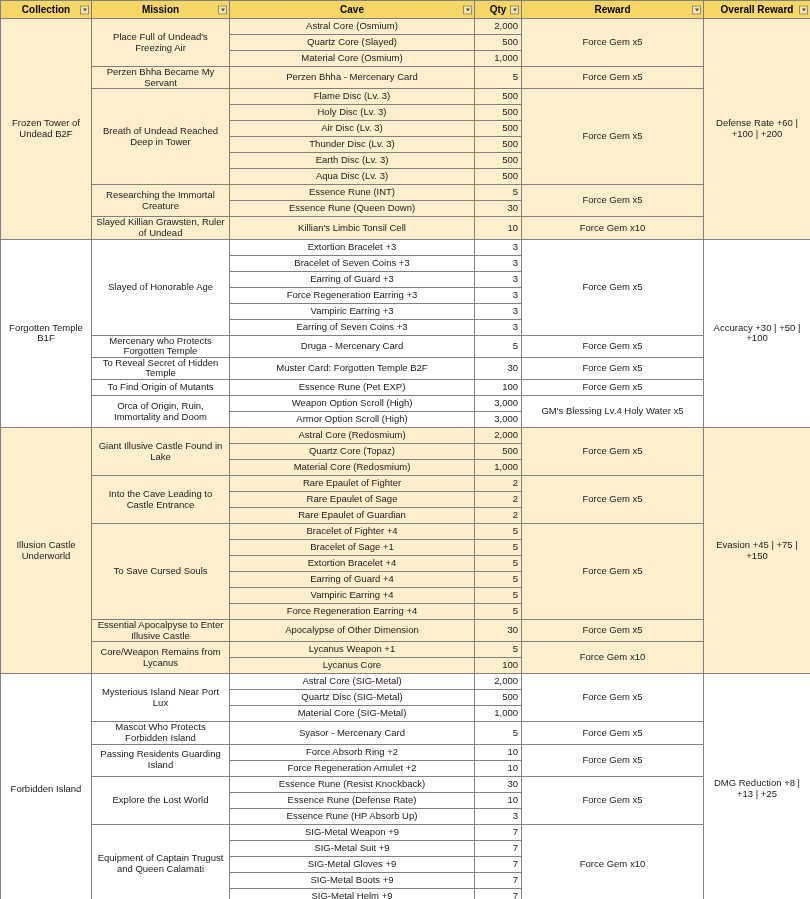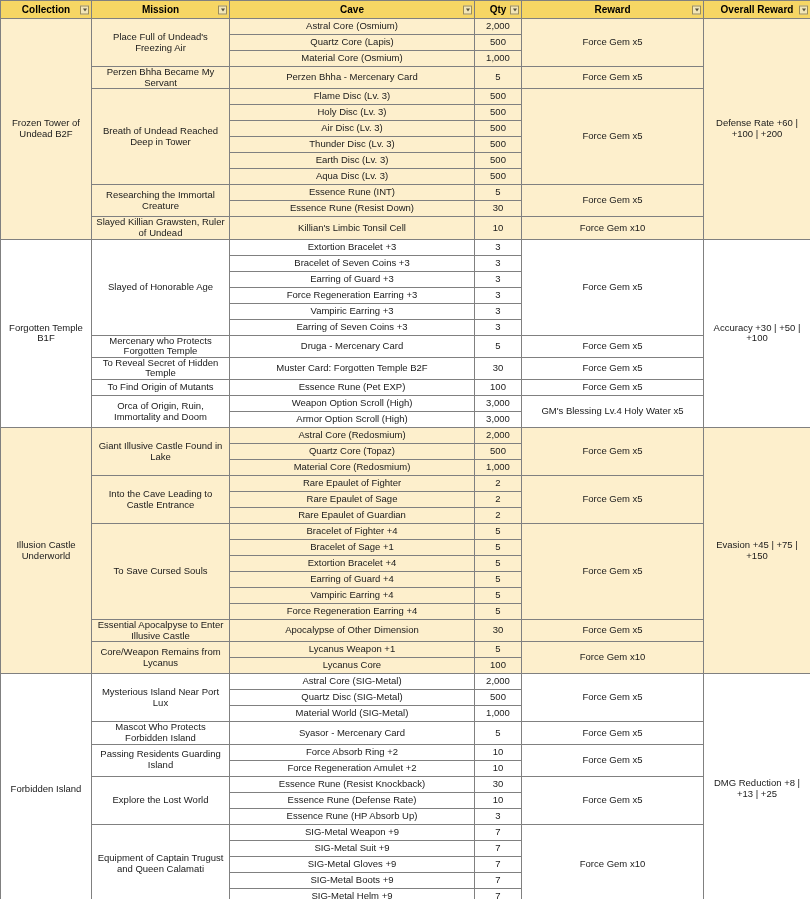--- a/index.html
+++ b/index.html
@@ -57,21 +57,21 @@
     box-sizing:border-box;
   }
   .filter span{display:block;
     width:0;height:0;
     border-left:2.5px solid transparent;
     border-right:2.5px solid transparent;
     border-top:3px solid #55503c;}
 
   tbody tr{height:15px;}
   td{height:15px;}
-  td.qty{text-align:center;}
+  td.qty{text-align:right;}
 
   
   .tint td{background:#FDEFCC;}
   .plain td{background:#ffffff;}
 
   
   #wm{
     position:absolute;
     left:0;top:0;width:810px;height:899px;
     z-index:1;
@@ -171,21 +171,21 @@
     <tbody id="table-body">
         <tr class="tint">
           <td rowspan="13">Frozen Tower of Undead B2F</td>
           <td rowspan="3">Place Full of Undead's Freezing Air</td>
           <td>Astral Core (Osmium)</td>
           <td class="qty">2,000</td>
           <td rowspan="3">Force Gem x5</td>
           <td rowspan="13">Defense Rate +60 |  +100 |  +200</td>
         </tr>
         <tr class="tint">
-          <td>Quartz Core (Lapis)</td>
+          <td>Quartz Core (Slayed)</td>
           <td class="qty">500</td>
         </tr>
         <tr class="tint">
           <td>Material Core (Osmium)</td>
           <td class="qty">1,000</td>
         </tr>
         <tr class="tint">
           <td rowspan="1">Perzen Bhha Became My Servant</td>
           <td>Perzen Bhha - Mercenary Card</td>
           <td class="qty">5</td>
@@ -217,21 +217,21 @@
           <td>Aqua Disc (Lv. 3)</td>
           <td class="qty">500</td>
         </tr>
         <tr class="tint">
           <td rowspan="2">Researching the Immortal Creature</td>
           <td>Essence Rune (INT)</td>
           <td class="qty">5</td>
           <td rowspan="2">Force Gem x5</td>
         </tr>
         <tr class="tint">
-          <td>Essence Rune (Resist Down)</td>
+          <td>Essence Rune (Queen Down)</td>
           <td class="qty">30</td>
         </tr>
         <tr class="tint">
           <td rowspan="1">Slayed Killian Grawsten, Ruler of Undead</td>
           <td>Killian's Limbic Tonsil Cell</td>
           <td class="qty">10</td>
           <td rowspan="1">Force Gem x10</td>
         </tr>
         <tr class="plain">
           <td rowspan="11">Forgotten Temple B1F</td>
@@ -367,21 +367,21 @@
           <td>Astral Core (SIG-Metal)</td>
           <td class="qty">2,000</td>
           <td rowspan="3">Force Gem x5</td>
           <td rowspan="14">DMG Reduction +8 |  +13 |  +25</td>
         </tr>
         <tr class="plain">
           <td>Quartz Disc (SIG-Metal)</td>
           <td class="qty">500</td>
         </tr>
         <tr class="plain">
-          <td>Material World (SIG-Metal)</td>
+          <td>Material Core (SIG-Metal)</td>
           <td class="qty">1,000</td>
         </tr>
         <tr class="plain">
           <td rowspan="1">Mascot Who Protects Forbidden Island</td>
           <td>Syasor - Mercenary Card</td>
           <td class="qty">5</td>
           <td rowspan="1">Force Gem x5</td>
         </tr>
         <tr class="plain">
           <td rowspan="2">Passing Residents Guarding Island</td>

